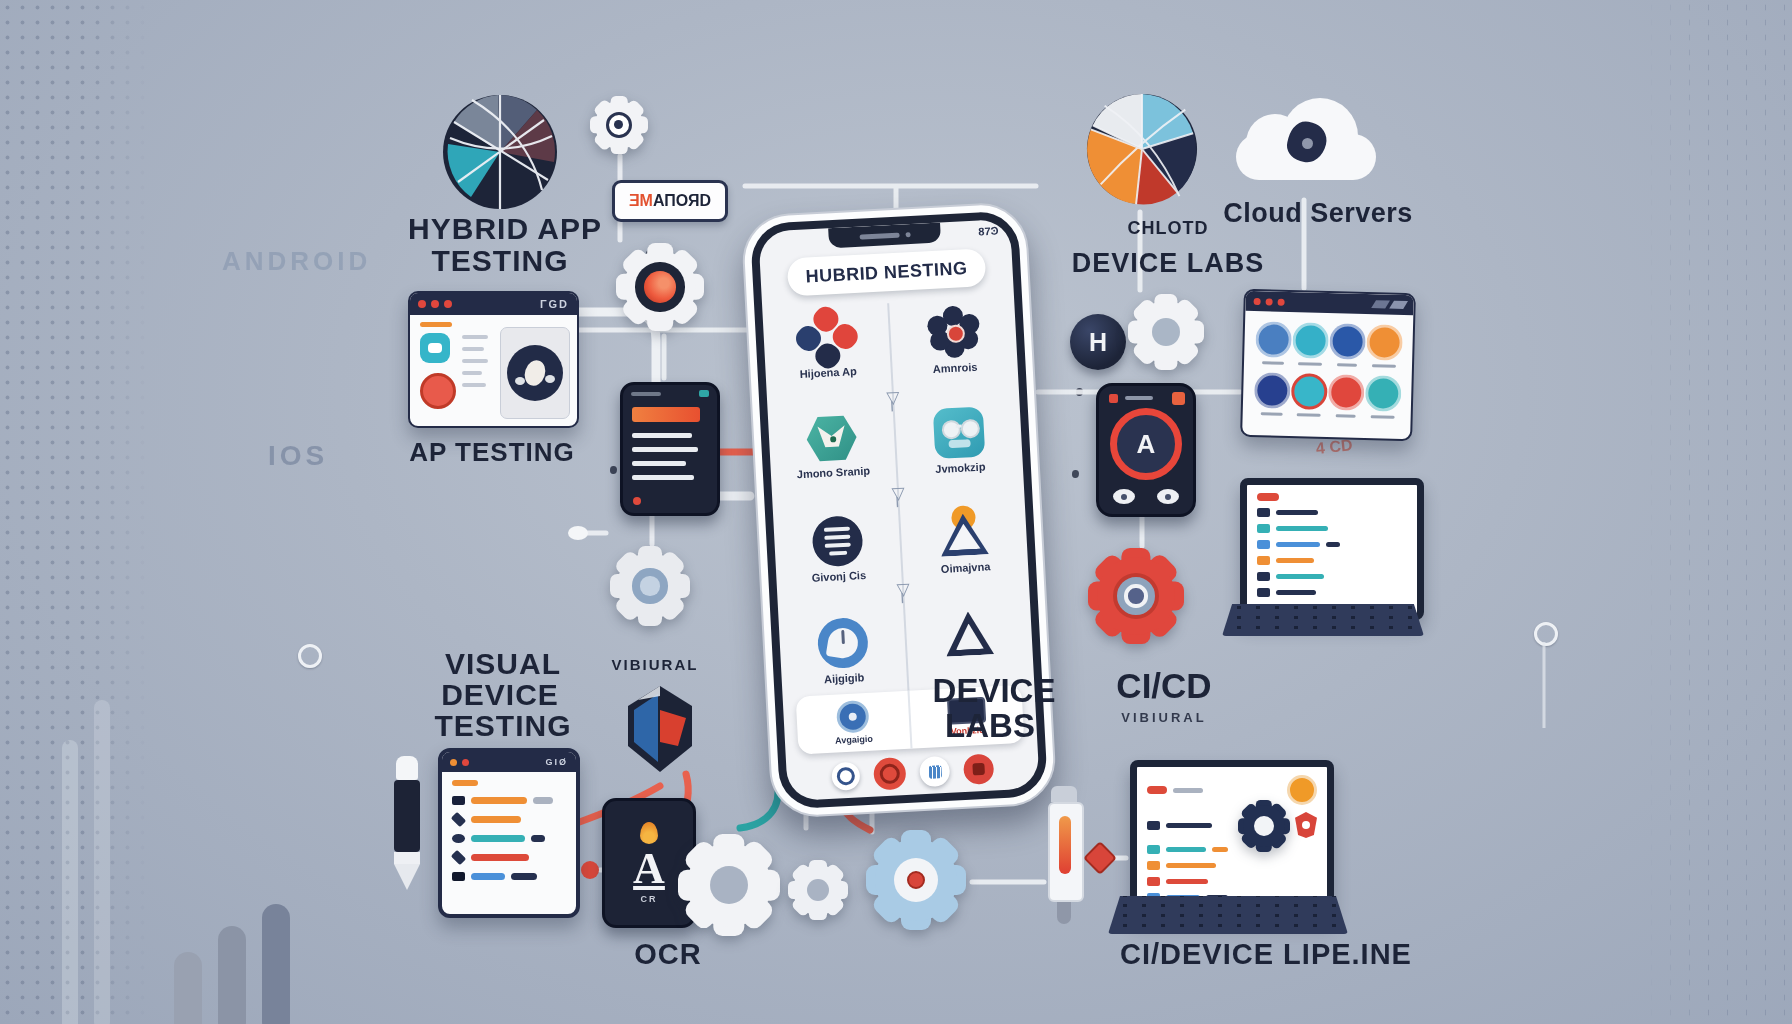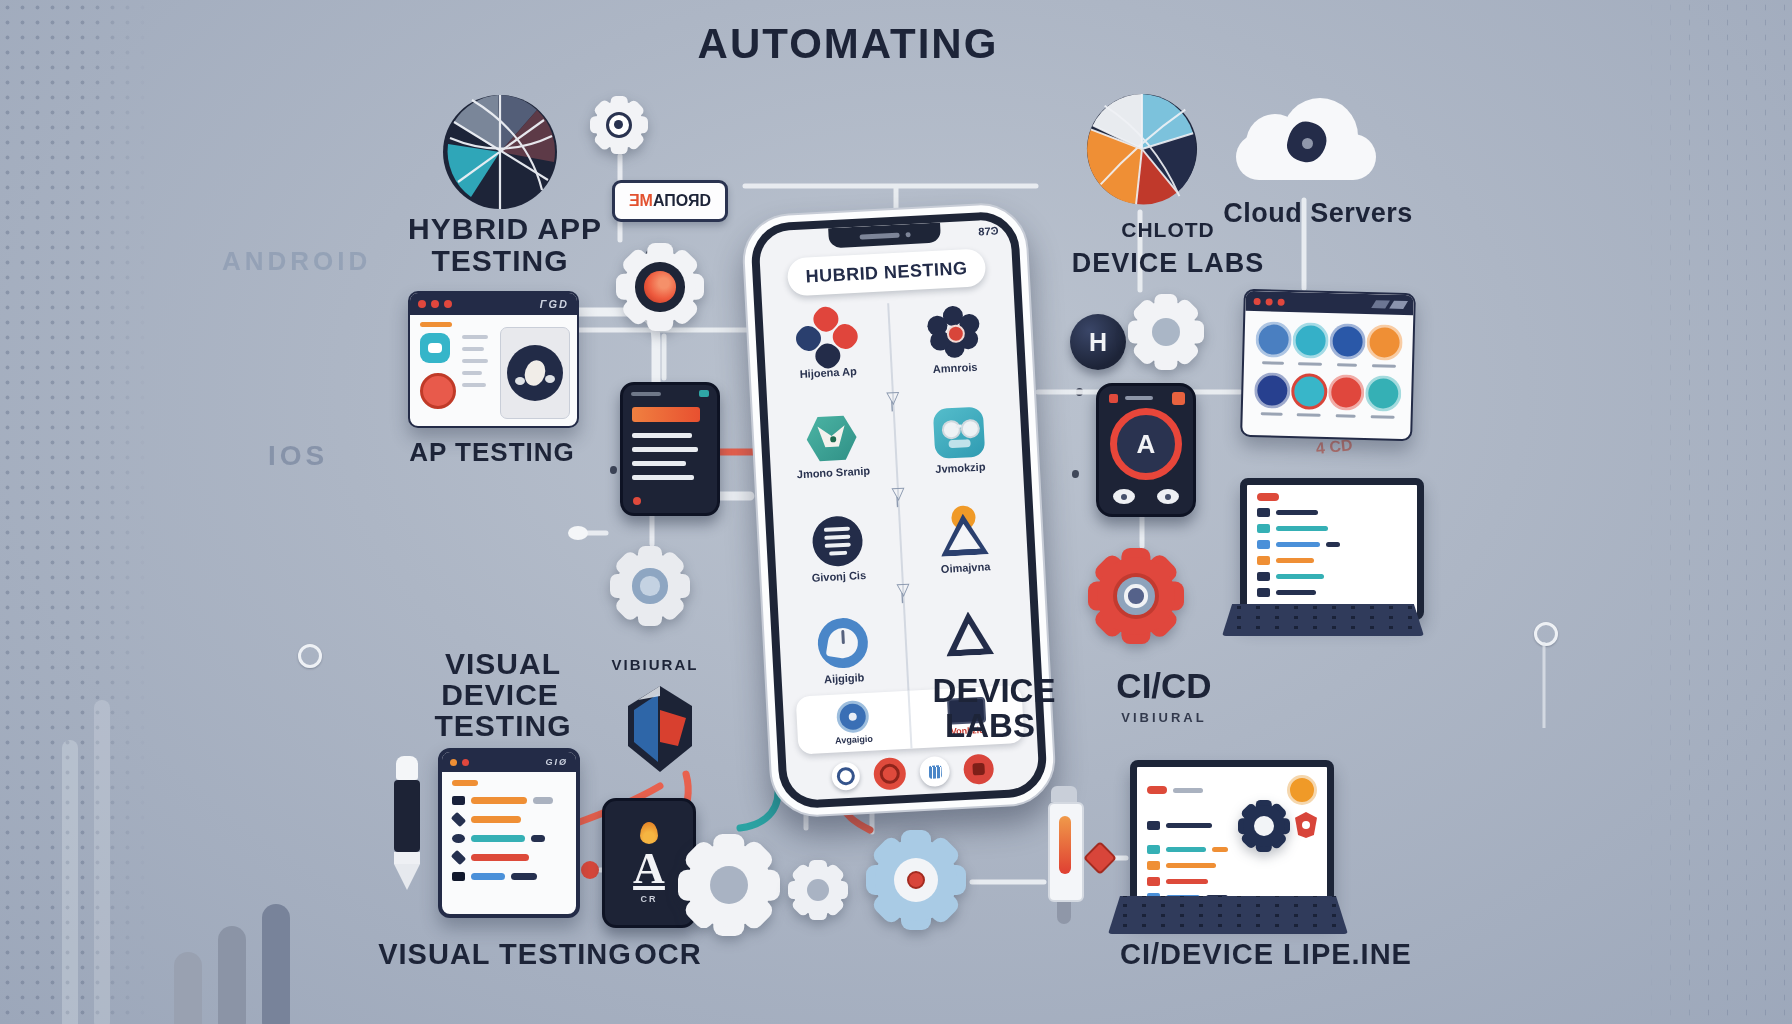--- a/index.html
+++ b/index.html
@@ -32,21 +32,21 @@
   .gear i.r90{transform:translate(-50%,-50%) rotate(90deg);}
   .gear i.r135{transform:translate(-50%,-50%) rotate(135deg);}
   .gear .gbody{position:absolute;inset:9%;border-radius:50%;background:var(--c);}
   .gear .ghole{position:absolute;inset:31%;border-radius:50%;background:var(--h,#a9b3c3);}
 
   
   .win{background:#fafbfc;border-radius:10px;box-shadow:0 10px 18px rgba(25,35,55,.3);overflow:hidden;border:2px solid #232b47;}
   .winbar{height:22px;background:#232b47;display:flex;align-items:center;padding:0 8px;gap:5px;}
   .dot{width:8px;height:8px;border-radius:50%;background:#e0473d;}
   .dot.o{background:#ef8f35;}
-  .wintxt{color:#cdd3e0;font-size:11px;font-weight:bold;letter-spacing:2px;margin-left:auto;font-style:italic;}
+  .wintxt{color:#cdd3e0;font-size:11px;font-weight:bold;letter-spacing:2px;margin-left:auto;}
   .gline{height:4px;border-radius:2px;background:#c3c9d4;}
 
   .cline{height:7px;border-radius:4px;}
   .c-navy{background:#25304f;} .c-teal{background:#35b0b5;} .c-blue{background:#4a90d9;}
   .c-orange{background:#ef8f35;} .c-red{background:#dd4a3a;} .c-gray{background:#aab2c0;}
 
   
   .phone{left:756px;top:208px;width:286px;height:604px;transform:rotate(-3deg);}
   .ph-body{position:absolute;inset:0;background:#fcfdfe;border-radius:48px;border:2px solid #c7ccd6;box-shadow:0 18px 30px rgba(20,30,50,.38);}
   .ph-bezel{position:absolute;inset:9px;background:#1e2537;border-radius:39px;}
@@ -120,21 +120,20 @@
       <path d="M716 452 H 754"></path>
       <path d="M574 824 C 602 814 636 800 660 786"></path>
       <path d="M686 774 C 696 810 670 842 640 856"></path>
       <path d="M838 794 C 842 816 858 824 870 830"></path>
     </g>
     <path d="M778 792 C 778 816 758 826 740 828" stroke="#2ba3a3" stroke-width="7" fill="none" stroke-linecap="round"></path>
     <circle cx="590" cy="870" r="9" fill="#df4a3c"></circle>
     <ellipse cx="578" cy="533" rx="10" ry="7" fill="#f4f6f8"></ellipse>
   </svg>
 
-  <div class="abs txt cx" style="left:848px;top:20px;font-size:42px;letter-spacing:2px">AUTOMATING</div>
 
   <svg class="abs" style="left:440px;top:90px" width="120" height="124" viewBox="0 0 120 124">
     <circle cx="60" cy="62" r="57" fill="#1d2438"></circle>
     <path d="M60 62 L14 32 A57 57 0 0 1 58 5 Z" fill="#7a8699"></path>
     <path d="M60 62 L58 5 A57 57 0 0 1 97 20 Z" fill="#535e78"></path>
     <path d="M60 62 L97 20 A57 57 0 0 1 114 72 Z" fill="#5d3a47"></path>
     <path d="M60 62 L8 54 A57 57 0 0 0 31 107 Z" fill="#2fa6b8"></path>
     <g stroke="#eef1f6" stroke-width="2.2" fill="none" opacity=".95">
       <path d="M60 5 V 119"></path>
         <path d="M14 32 L 108 90"></path>
@@ -414,21 +413,21 @@
       <path d="M60 60 L60 4"></path>
         <path d="M60 60 L10 36"></path>
         <path d="M60 60 L112 44"></path>
       <path d="M60 60 L96 104"></path>
         <path d="M60 60 L54 116"></path>
         <path d="M60 60 L8 40"></path>
       <path d="M22 16 Q 72 48 98 108"></path>
         <path d="M104 20 Q 58 52 18 96"></path>
     </g>
   </svg>
-  <div class="abs txt cx" style="left:1168px;top:218px;font-size:21px;letter-spacing:1px">CHLOTD</div>
+  <div class="abs txt cx" style="left:1168px;top:218px;font-size:18px;letter-spacing:1px">CHLOTD</div>
   <div class="abs txt cx" style="left:1168px;top:248px;font-size:27px;letter-spacing:1px">DEVICE LABS</div>
 
   <div class="abs" style="left:1236px;top:96px;width:140px;height:86px">
     <span class="abs" style="left:10px;top:18px;width:58px;height:58px;border-radius:50%;background:#f7f8fa"></span>
     <span class="abs" style="left:46px;top:2px;width:76px;height:76px;border-radius:50%;background:#f7f8fa"></span>
     <span class="abs" style="left:0px;top:38px;width:140px;height:46px;border-radius:24px;background:#f7f8fa"></span>
     <span class="abs" style="left:52px;top:26px;width:38px;height:40px;background:#242c49;border-radius:46% 54% 50% 50%/58% 50% 62% 42%;transform:rotate(14deg)"></span>
     <span class="abs" style="left:66px;top:42px;width:11px;height:11px;border-radius:50%;background:#8f97ab"></span>
   </div>
   <div class="abs txt cx" style="left:1318px;top:198px;font-size:27px;font-weight:600;letter-spacing:.5px">Cloud Servers</div>
@@ -622,17 +621,16 @@
   <div class="gear" style="--s:52px;--c:#223052;--h:#f2f4f7;left:1238px;top:800px">
     <i class="r0"></i>
       <i class="r45"></i>
       <i class="r90"></i>
       <i class="r135"></i>
       <span class="gbody"></span>
       <span class="ghole"></span>
   </div>
   <div class="abs lap-kb" style="left:1108px;top:896px;width:240px;height:38px"></div>
 
-  <div class="abs txt cx blab" style="left:505px;top:938px">VISUAL TESTING</div>
   <div class="abs txt cx blab" style="left:668px;top:938px">OCR</div>
   <div class="abs txt cx blab" style="left:1266px;top:938px">CI/DEVICE LIPE.INE</div>
 
 </div>
 
 </body></html>

